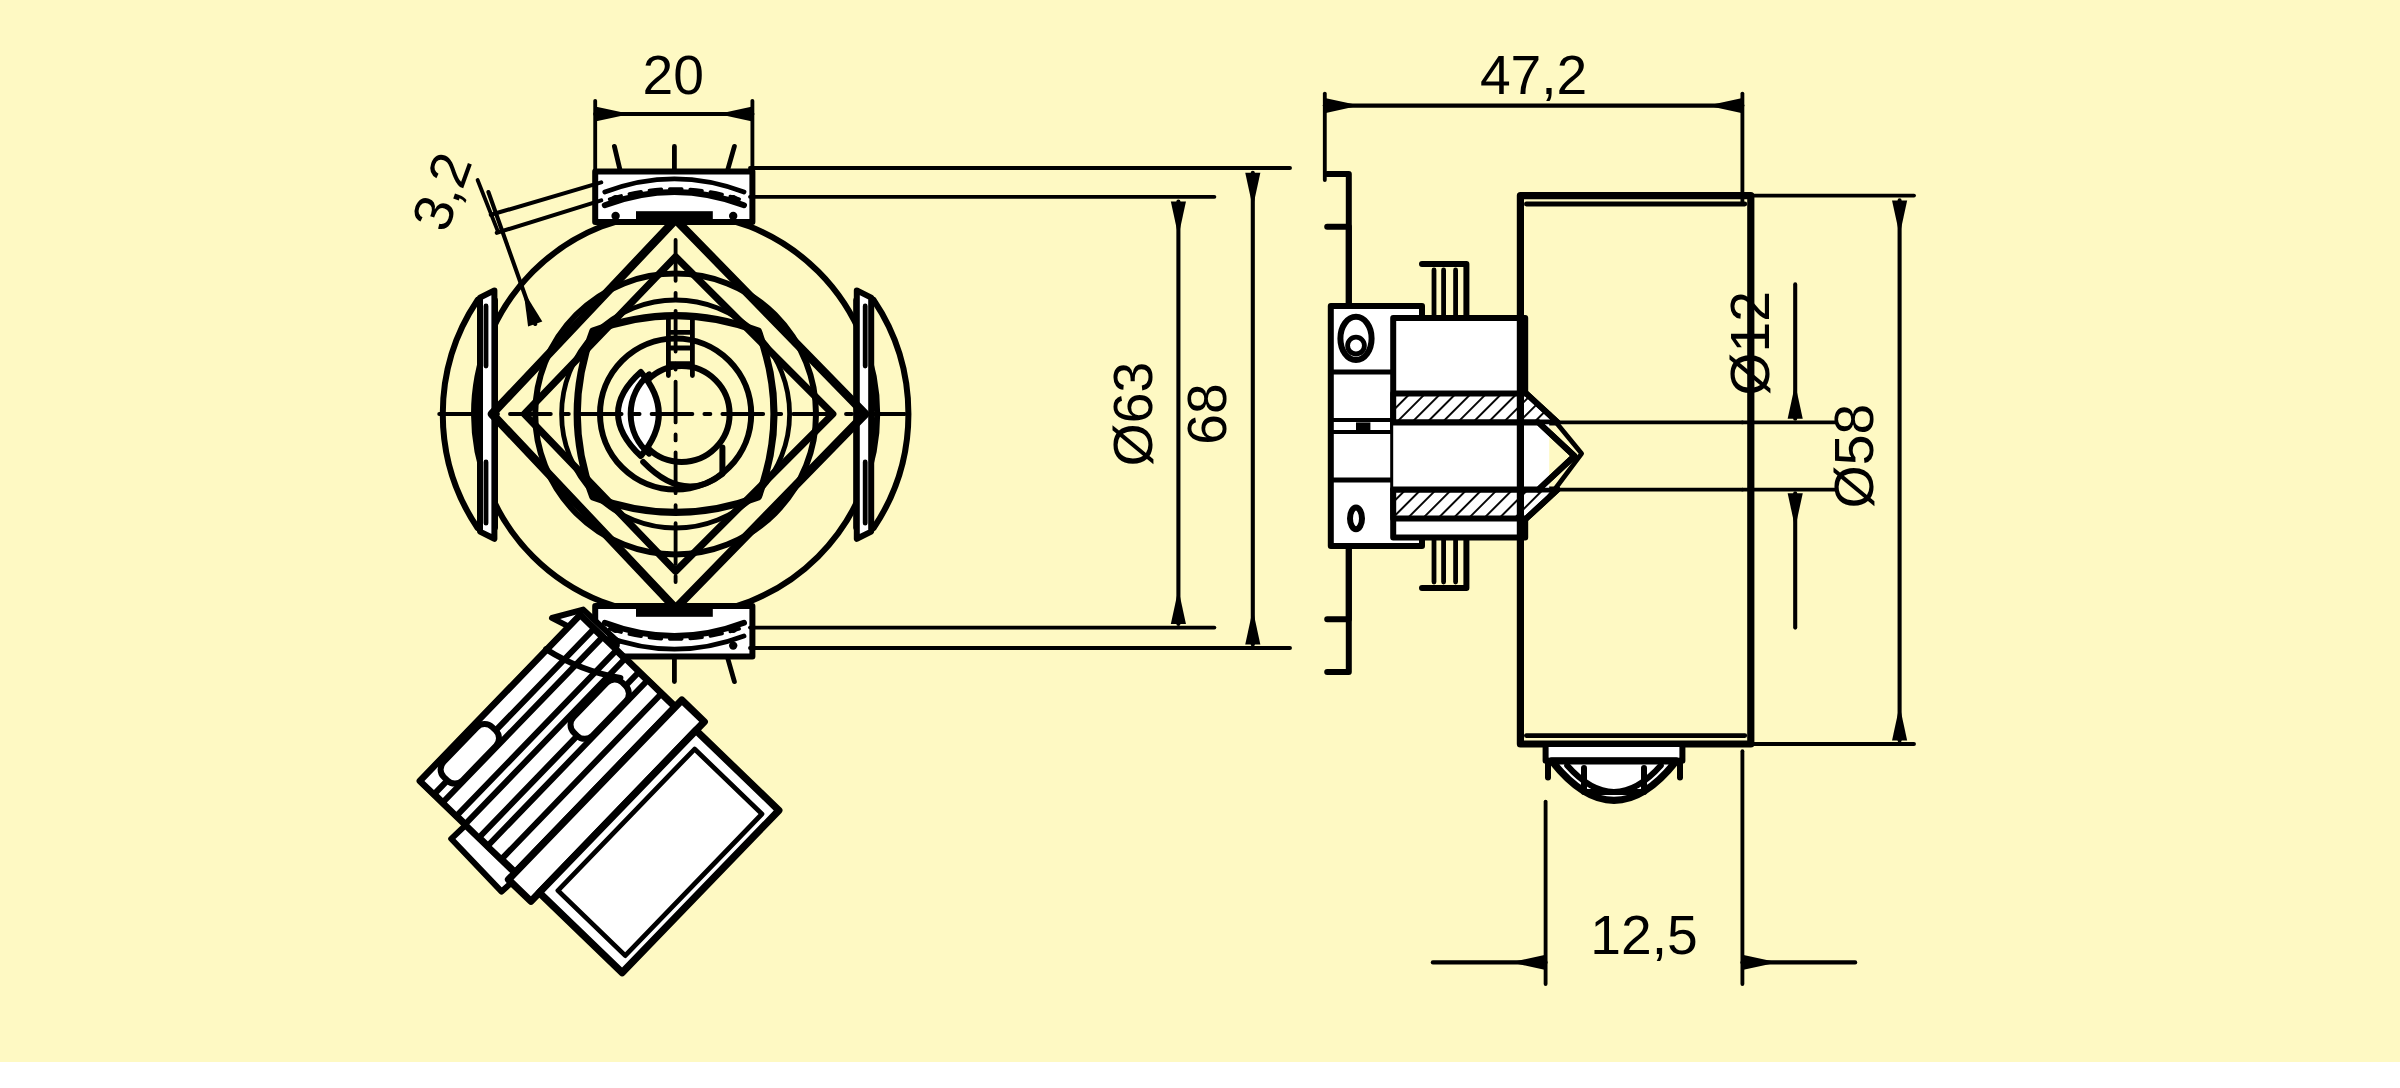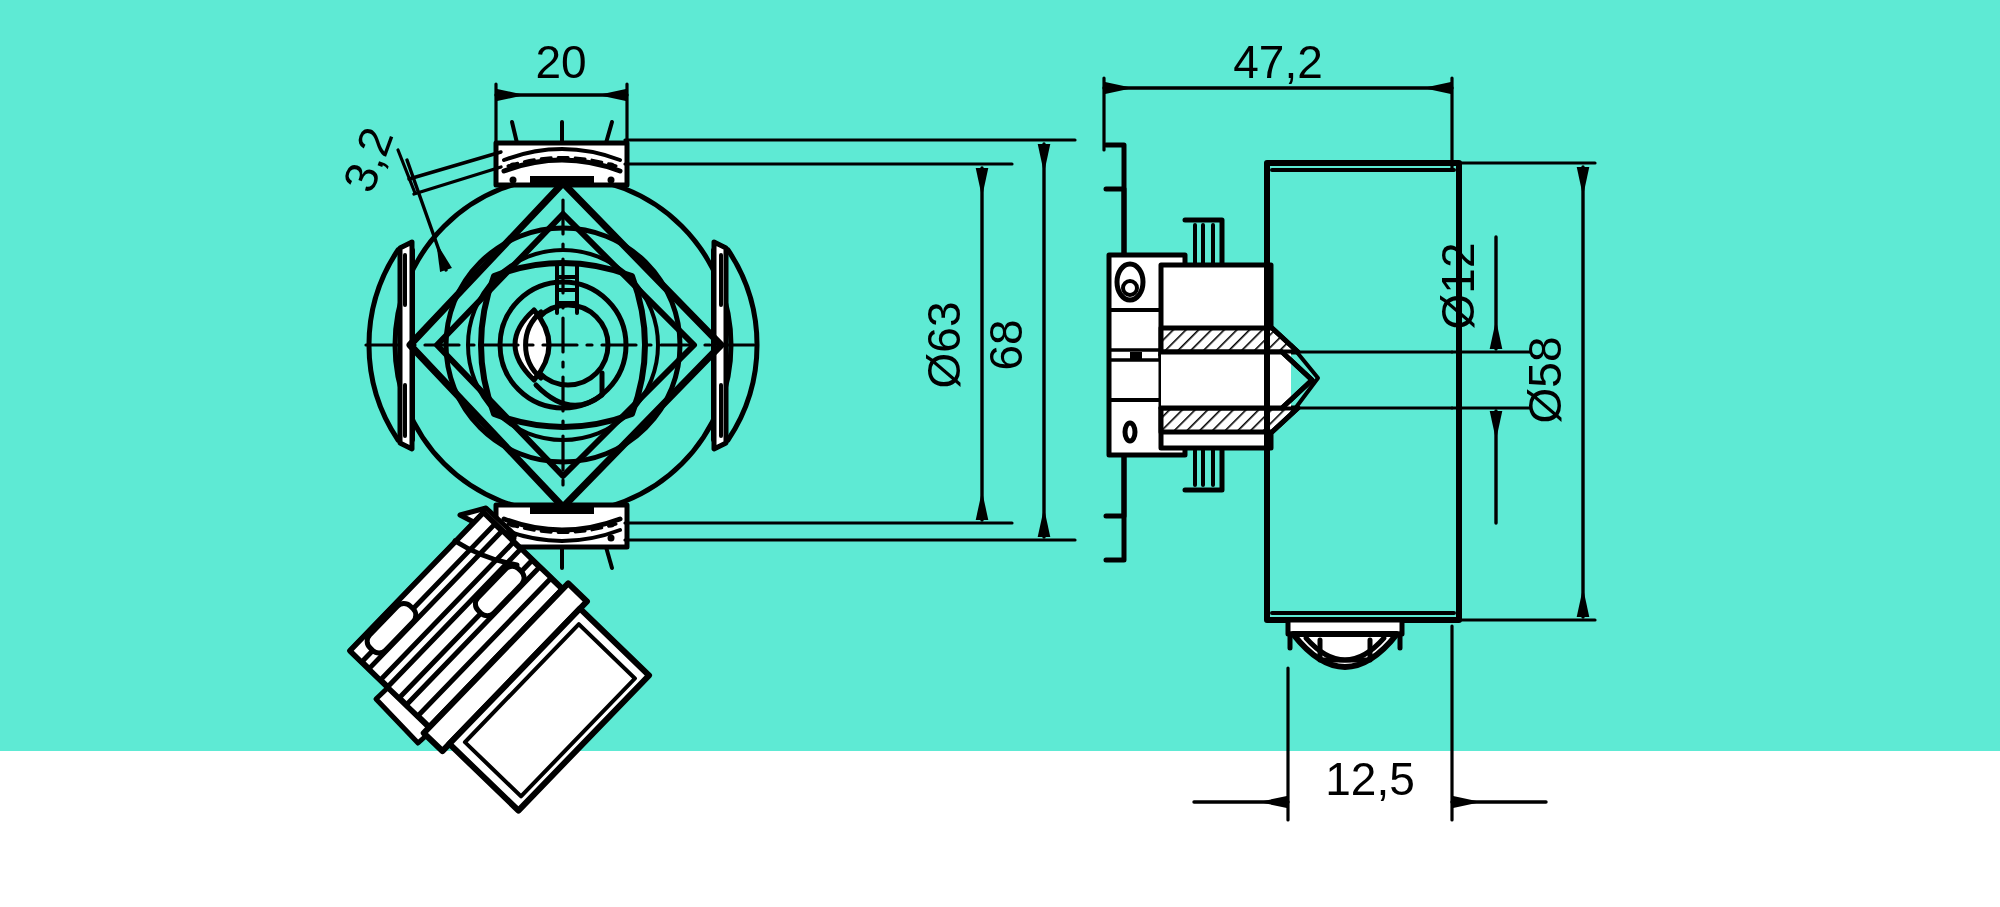--- a/index.html
+++ b/index.html
@@ -9,22 +9,22 @@
   }
   body {
     width: 2000px;
     height: 907px;
     font-family: "Liberation Sans", sans-serif;
     overflow: hidden;
   }
   #drawing-root {
     position: relative;
     width: 2000px;
-    height: 751px;
-    background: #5eead4;
+    height: 885px;
+    background: #fef9c3;
     text-decoration: underline;
   }
   svg.cad {
     display: block;
     width: 2000px;
     height: 907px;
   }
   .dimtext {
     font-family: "Liberation Sans", sans-serif;
     font-size: 46px;

